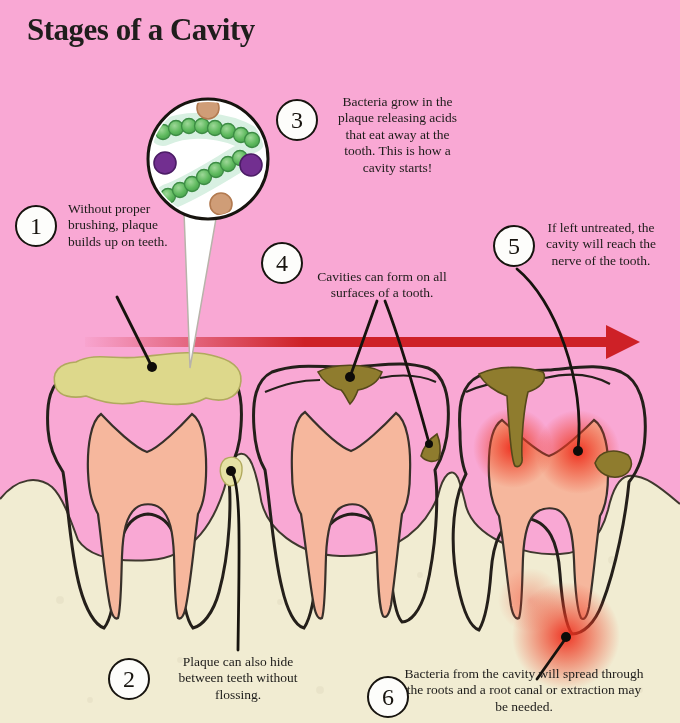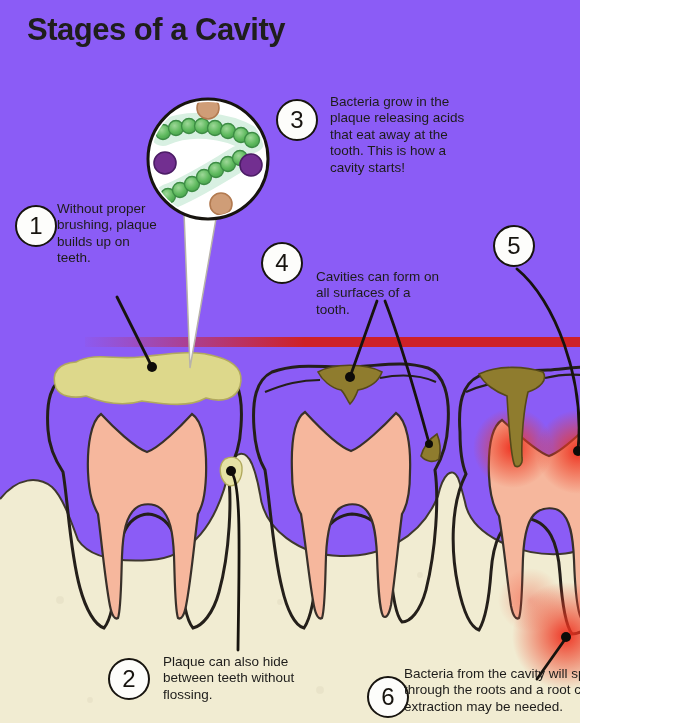--- a/index.html
+++ b/index.html
@@ -3,31 +3,31 @@
 <meta charset="utf-8">
 <style>
   :root{
     --arrow-red:#ce2127; --plaque-yellow:#ddd88b; --cavity-olive:#8f7c2e;
     --pulp-salmon:#f6b79d; --gum-cream:#f1ecd2; --inflammation-red:#ee3322;
     --bacteria-green:#57b857; --bacteria-purple:#722f90; --bacteria-tan:#cf9d77;
     --ink:#241f1a; --text:#1d1c1a;
   }
   html,body{margin:0;padding:0;}
   body{font-family:"Liberation Sans","DejaVu Sans",sans-serif;background:#fff;}
-  .canvas{position:relative;width:580px;height:723px;background:#8b5cf6;overflow:hidden;}
+  .canvas{position:relative;width:680px;height:723px;background:#f9a8d4;overflow:hidden;font-family:Liberation Serif, serif;}
   .title{position:absolute;left:27px;top:12px;font-size:31px;font-weight:700;
          letter-spacing:-0.5px;color:#1f1e1c;margin:0;}
   .art{position:absolute;left:0;top:0;}
   .callout-circle{position:absolute;width:42px;height:42px;border:2.5px solid #17140f;
          border-radius:50%;background:#fdfdfb;display:flex;align-items:center;
          justify-content:center;font-size:24px;color:#17140f;box-sizing:border-box;}
   .callout-text{position:absolute;font-size:13.5px;line-height:1.22;color:var(--text);}
-  .ta-c{}
+  .ta-c{text-align:center;}
   
-  #cc1{left:15px;top:205px;} #ct1{left:57px;top:201px;width:100px;}
+  #cc1{left:15px;top:205px;} #ct1{left:68px;top:201px;width:100px;}
   #cc2{left:108px;top:658px;} #ct2{left:163px;top:654px;width:150px;}
   #cc3{left:276px;top:99px;}  #ct3{left:330px;top:94px;width:135px;}
   #cc4{left:261px;top:242px;} #ct4{left:316px;top:237px;width:132px;margin-top:32px;}
   #cc5{left:493px;top:225px;} #ct5{left:540px;top:220px;width:122px;}
   #cc6{left:367px;top:676px;} #ct6{left:404px;top:666px;width:240px;}
   
   .f-gum{fill:var(--gum-cream);} .s-gumedge{stroke:#3f382e;stroke-width:2;fill:none;}
   .f-tooth{fill:#fffffe;} .s-ink{stroke:var(--ink);fill:none;}
   .f-pulp{fill:var(--pulp-salmon);stroke:#38302a;stroke-width:2.2;}
   .f-plaque{fill:var(--plaque-yellow);stroke:#b1a95e;stroke-width:1.6;}
@@ -250,19 +250,20 @@
   <div class="callout-text ta-c" id="ct3">Bacteria grow in the plaque releasing acids that eat away at the tooth. This is how a cavity starts!</div>
 
   <div class="callout-circle" id="cc4">
     <span>4</span>
     </div>
   <div class="callout-text ta-c" id="ct4">Cavities can form on all surfaces of a tooth.</div>
 
   <div class="callout-circle" id="cc5">
     <span>5</span>
     </div>
+  <div class="callout-text ta-c" id="ct5">If left untreated, the cavity will reach the nerve of the tooth.</div>
 
   <div class="callout-circle" id="cc6">
     <span>6</span>
     </div>
   <div class="callout-text ta-c" id="ct6">Bacteria from the cavity will spread through the roots and a root canal or extraction may be needed.</div>
 
 </div>
 
 </body></html>

